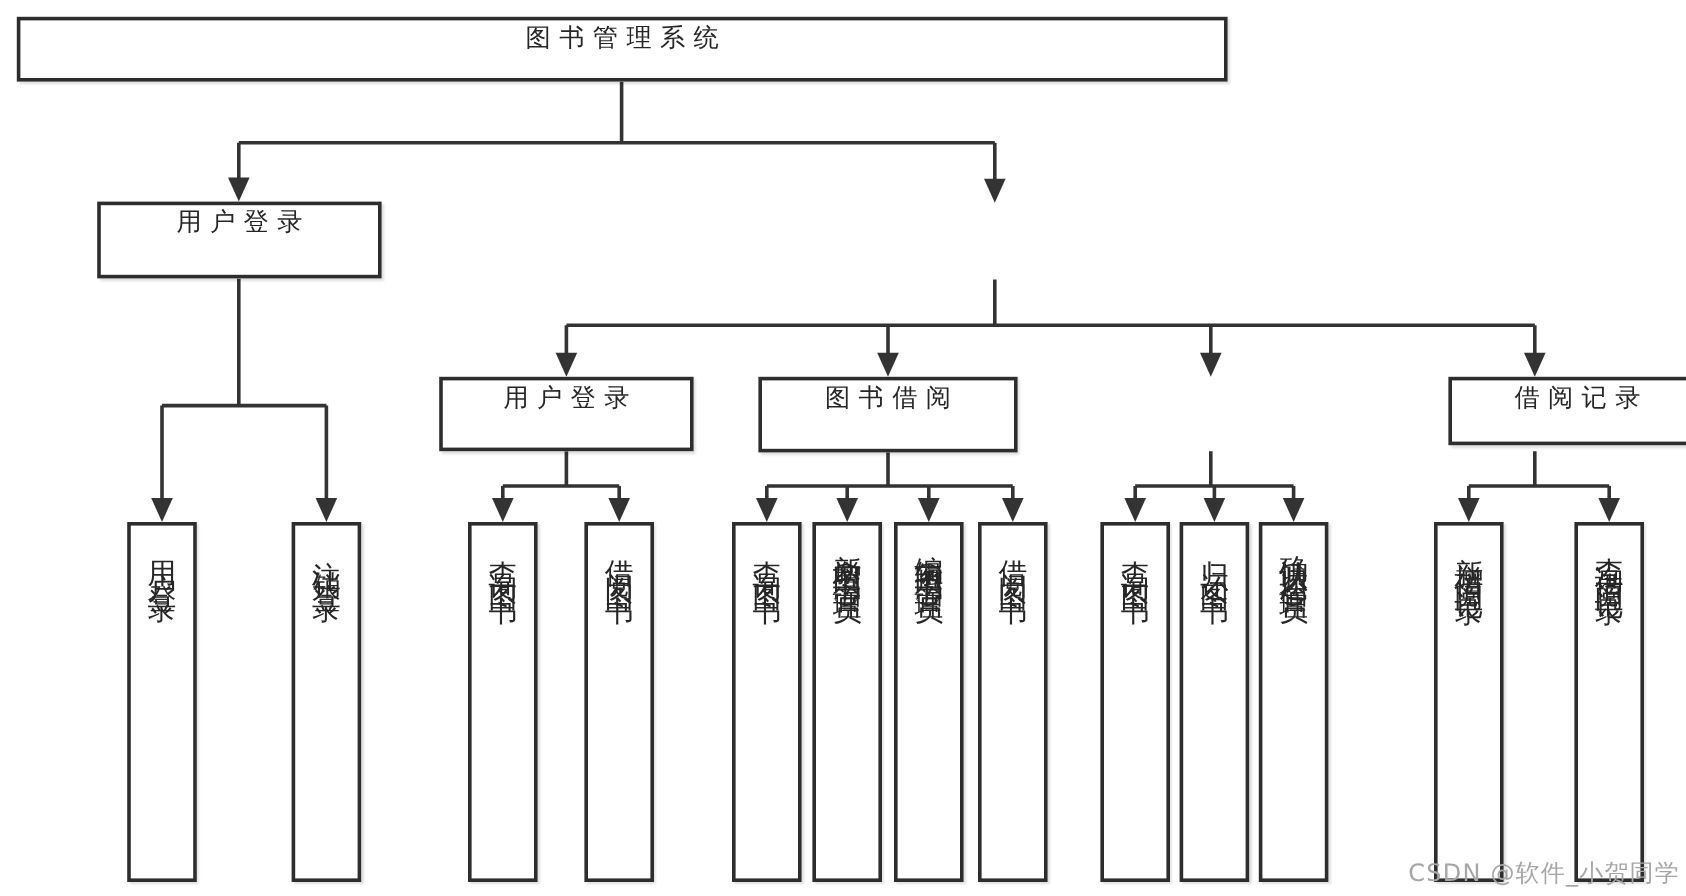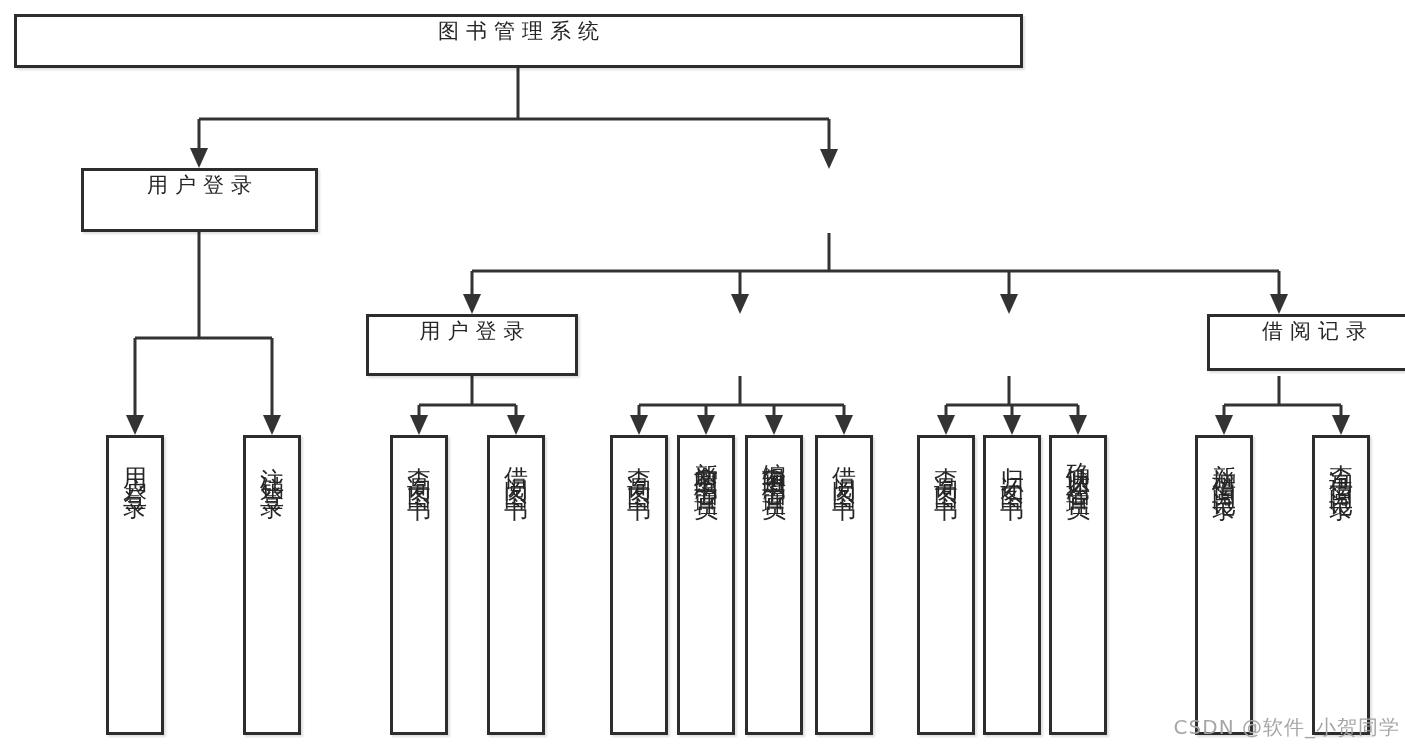--- a/index.html
+++ b/index.html
@@ -87,20 +87,23 @@
     <span>图书管理系统</span>
   </div>
 
   <div class="box h" style="left:81px;top:168px;width:237px;height:64px">
     <span>用户登录</span>
   </div>
 
   <div class="box h" style="left:366px;top:314px;width:212px;height:62px">
     <span>用户登录</span>
   </div>
+  <div class="box h" style="left:632px;top:314px;width:216px;height:63px">
+    <span>图书借阅</span>
+  </div>
   <div class="box h" style="left:1207px;top:314px;width:215px;height:57px">
     <span>借阅记录</span>
   </div>
 
   <div class="box v t4" style="left:106px">
     <span>用户登录</span>
   </div>
   <div class="box v t4" style="left:243px">
     <span>注销登录</span>
   </div>

